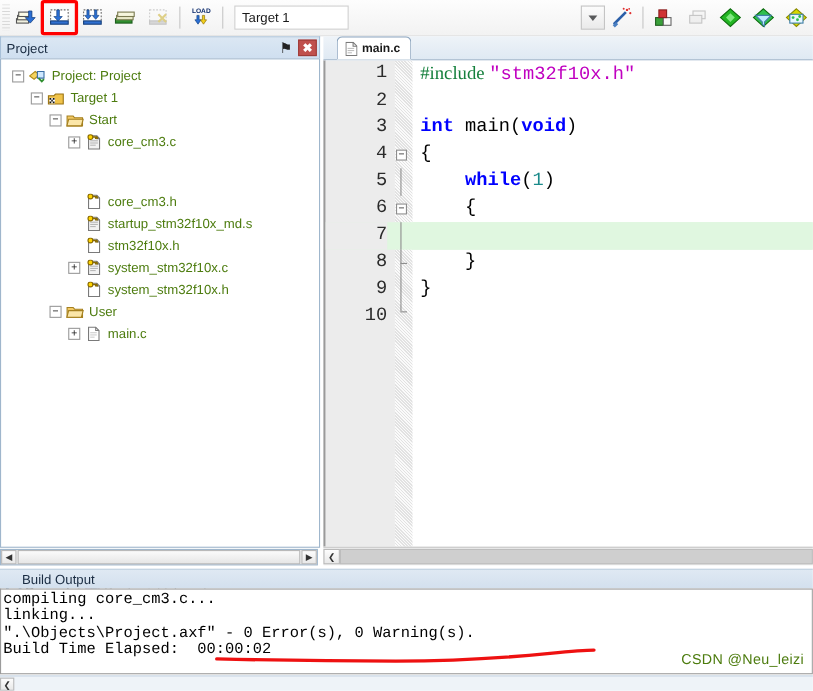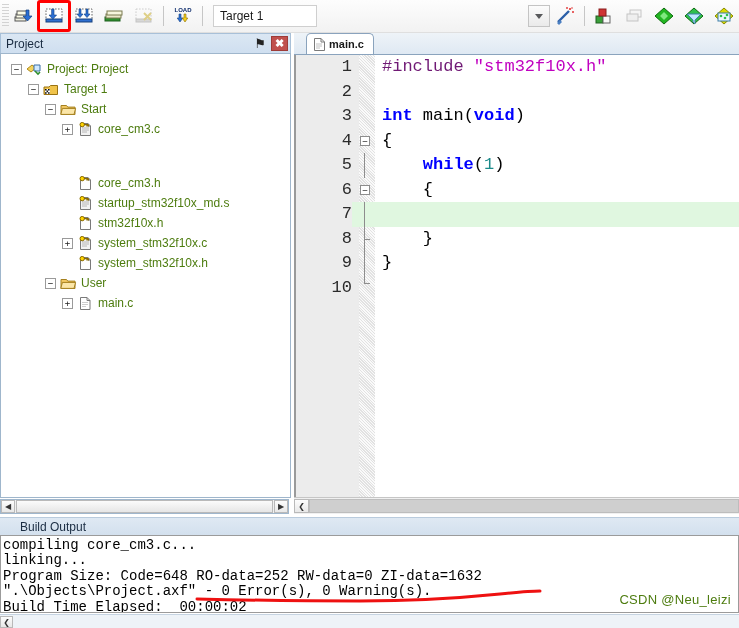--- a/index.html
+++ b/index.html
@@ -140,21 +140,21 @@
   }
   .ln .txt{position:absolute;left:86px;}
   .ln.hl{background:#e0f7e0;}
   .ln.hl .hlbg{position:absolute;left:79px;right:0;top:0;bottom:0;background:#e0f7e0;}
   .ln.hl .num{background:#ececec;}
   .foldbox{position:absolute;left:64px;top:7px;width:10px;height:10px;
      border:1px solid #8d8d8d;background:#fff;box-sizing:border-box;
      font-family:"DejaVu Sans Mono",monospace;font-size:9px;line-height:8px;text-align:center;color:#333;cursor:pointer;}
   .foldline{position:absolute;left:68px;width:1px;background:#8d8d8d;}
   .foldend{position:absolute;left:68px;width:6px;height:1px;background:#8d8d8d;}
-  .c-pre{color:#701a75;}
+  .c-pre{color:#15803d;font-family:Liberation Serif, serif;}
   .c-str{color:#c000c0;}
   .c-kw{color:#0000ff;font-weight:bold;}
   .c-num{color:#1a8a8a;}
   .c-pl{color:#000000;}
 
   .ed-scroll{
     position:absolute;left:0;top:464px;width:445px;height:16px;
     background:#f0f0f0;display:flex;align-items:center;
     border-top:1px solid #c6c6c6;
   }
@@ -511,21 +511,21 @@
     <div class="ed-scroll">
       <div class="sb-arrow">❮</div>
       <div class="thumb"></div>
     </div>
   </div>
 
   <div class="build">
     <div class="build-title">
       <span>Build Output</span>
     </div>
-    <div class="build-body" id="build-root"><div>compiling core_cm3.c...</div><div>linking...</div><div>Program Size: Code=648 RO-data=252 RW-data=0 ZI-data=1632</div><div>".\Objects\Project.axf" - 0 Error(s), 0 Warning(s).</div><div>Build Time Elapsed:  00:00:02</div></div>
+    <div class="build-body" id="build-root"><div>compiling core_cm3.c...</div><div>linking...</div><div>".\Objects\Project.axf" - 0 Error(s), 0 Warning(s).</div><div>Build Time Elapsed:  00:00:02</div></div>
     <div class="watermark">CSDN @Neu_leizi</div>
     <div class="build-scroll">
       <div class="sb-arrow">❮</div>
     </div>
   </div>
 
   <svg class="annot">
     <path id="annot-path" d="M197 599 C 240 600, 300 601, 360 601 C 420 601, 460 598, 500 594 C 520 592, 530 591, 540 591" fill="none" stroke="#ee1111" stroke-width="3" stroke-linecap="round"></path>
   </svg>
 

